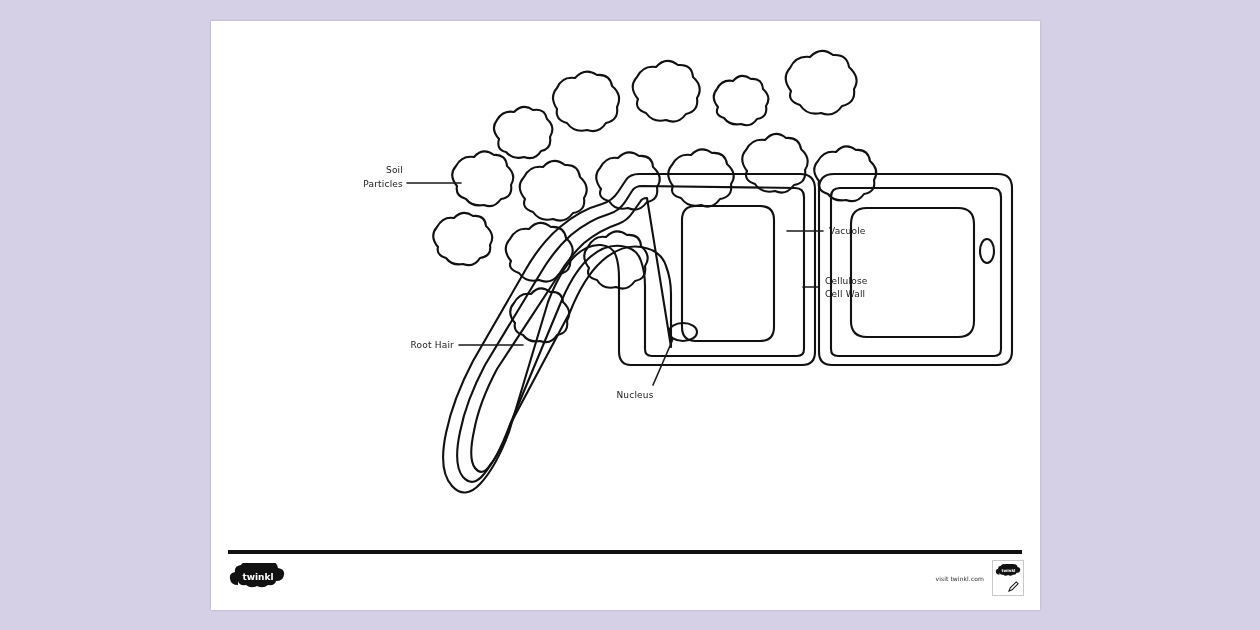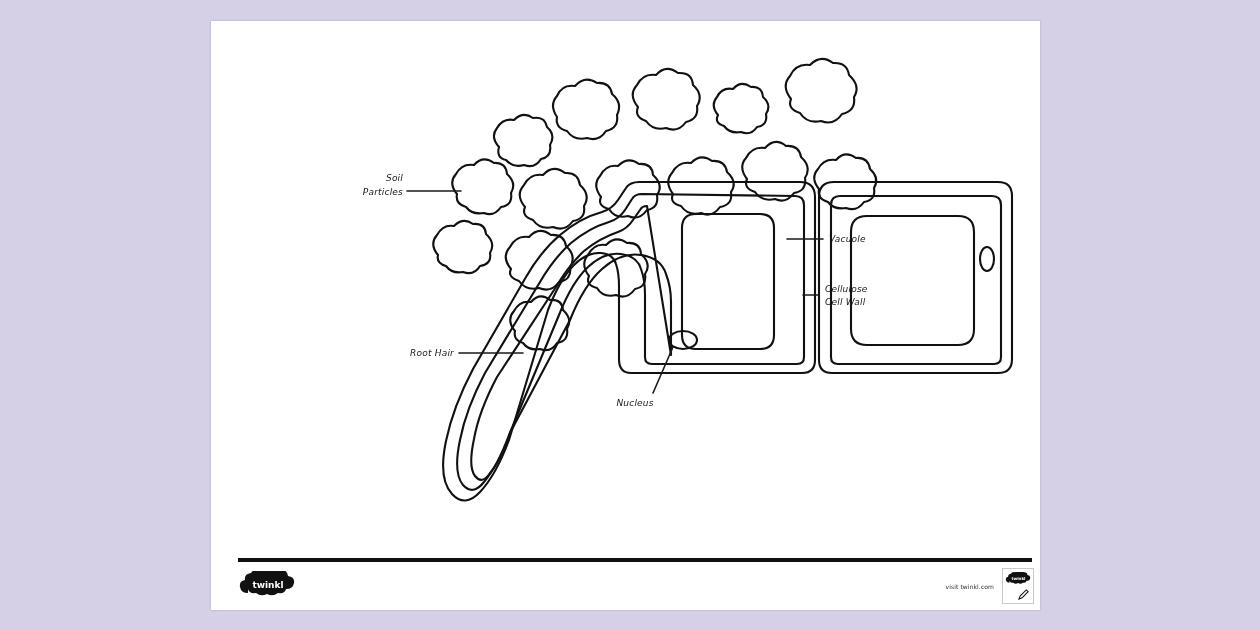--- a/index.html
+++ b/index.html
@@ -20,42 +20,41 @@
     top: 21px;
     width: 829px;
     height: 589px;
     background: #ffffff;
     box-shadow: 0 0 2px rgba(80,70,110,0.30);
     overflow: hidden;
   }
   #diagram-area {
     position: absolute;
     left: 0;
-    top: 8px;
+    top: 0;
     width: 694px;
     height: 529px;
-    font-style: italic;
   }
   #diagram-svg {
     display: block;
     width: 829px;
     height: 529px;
   }
   .lbl {
     fill: #1a1a1a;
     font-family: "DejaVu Sans", sans-serif;
     font-size: 9px;
     letter-spacing: 0.2px;
   }
   #footer {
     position: absolute;
-    left: 10px;
+    left: 0;
     bottom: 0;
     width: 829px;
-    height: 52px;
+    height: 60px;
     text-align: center;
   }
   #footer-rule {
     position: absolute;
     left: 17px;
     top: 0px;
     width: 794px;
     height: 4px;
     background: #111111;
   }

